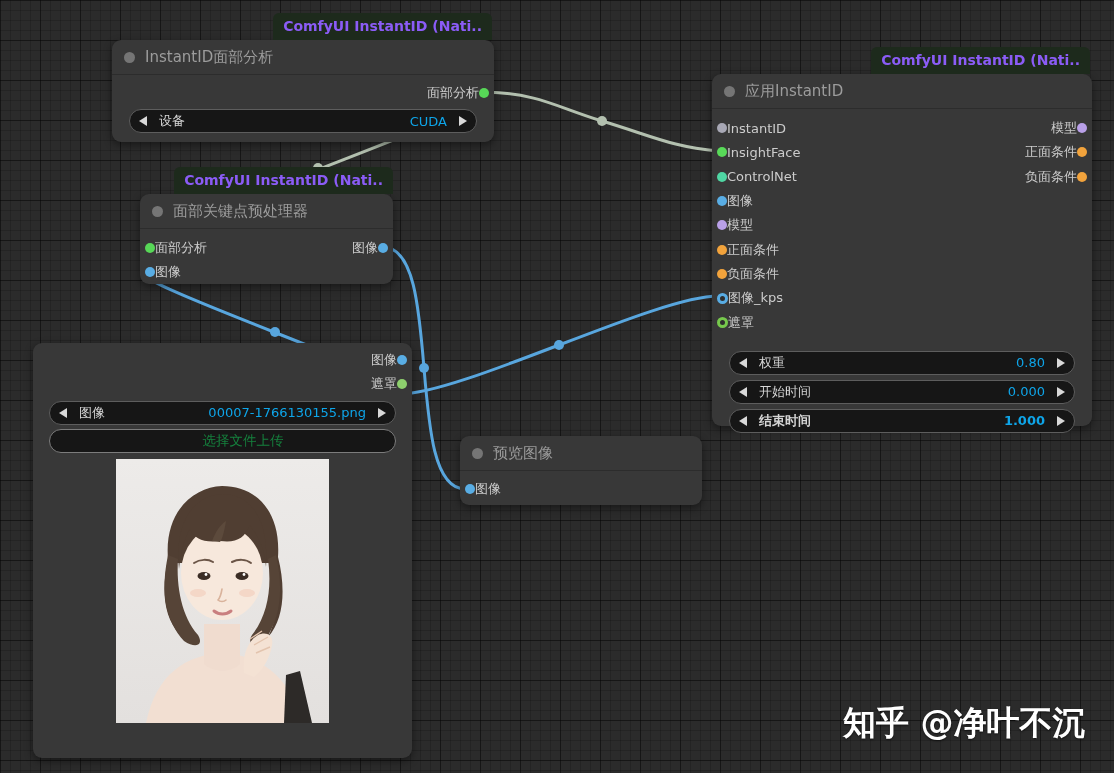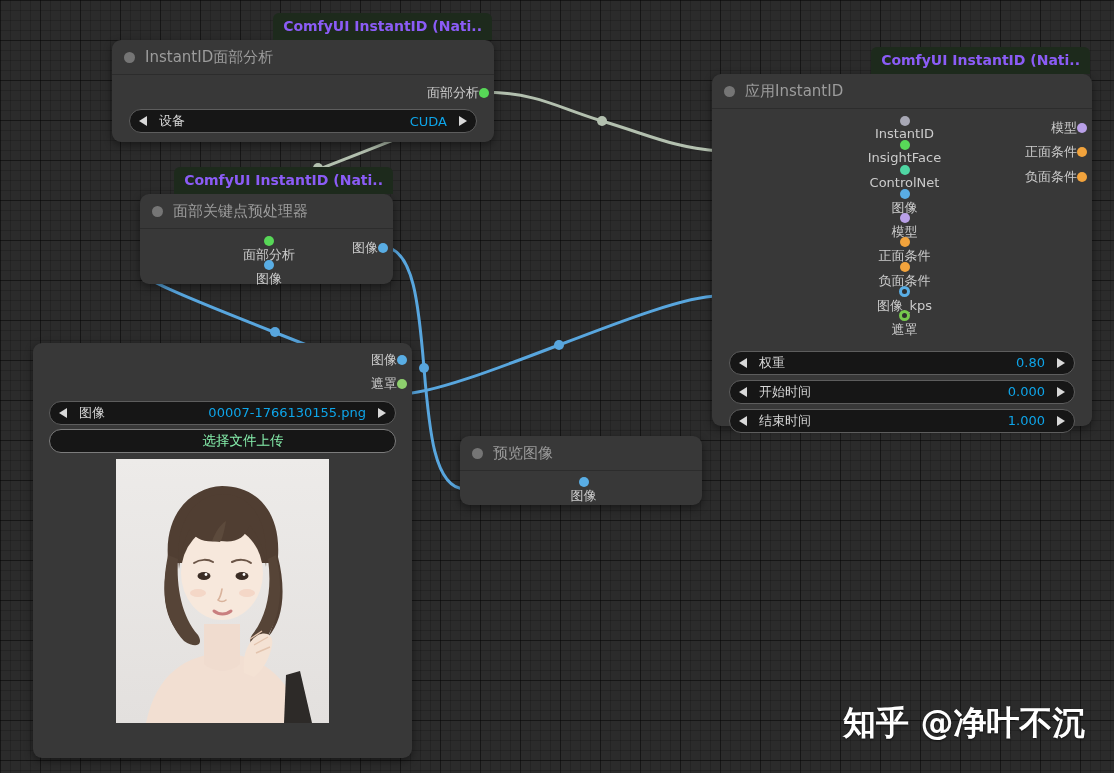--- a/index.html
+++ b/index.html
@@ -28,38 +28,38 @@
   }
   .nhead{
     height:34px;display:flex;align-items:center;gap:10px;padding:0 12px;
     border-bottom:1px solid #2c2c2c;
   }
   .tdot{width:11px;height:11px;border-radius:50%;background:#757575;flex:0 0 auto;}
   .ntitle{font-size:15px;color:#9c9c9c;white-space:nowrap;overflow:hidden;}
   .nbody{position:relative;}
 
   .prow{height:24.3px;display:flex;align-items:center;font-size:13px;color:#cccccc;white-space:nowrap;}
-  .prow.in{padding-left:5px;flex-direction:column;}
+  .prow.in{padding-left:5px;}
   .prow.out{justify-content:flex-end;padding-right:5px;}
   .dot{width:10px;height:10px;border-radius:50%;flex:0 0 auto;background:#888;}
   .dot.ring{width:5px;height:5px;border:3px solid #888;background:#2e2e2e;}
 
   .pill{
     height:22px;margin:4px 17px 0;background:#161616;border:1px solid #5d5d5d;
     border-radius:12px;display:flex;align-items:center;padding:0 9px;gap:12px;
     font-size:13px;color:#d6d6d6;
   }
   .pill .val{margin-left:auto;color:#0ea5e9;}
   .arrl{width:0;height:0;border-top:5px solid transparent;border-bottom:5px solid transparent;border-right:8px solid #d9d9d9;}
   .arrr{width:0;height:0;border-top:5px solid transparent;border-bottom:5px solid transparent;border-left:8px solid #d9d9d9;}
 
   .upl{
     height:22px;margin:4px 16px 0;background:#161616;border:1px solid #7c7c7c;
     border-radius:12px;display:flex;align-items:center;justify-content:center;
-    font-size:13.5px;color:#86efac;cursor:pointer;padding-left:41px;
+    font-size:13.5px;color:#15803d;cursor:pointer;padding-left:41px;
   }
   .imgwrap{width:213px;height:264px;margin:6px auto 0;overflow:hidden;}
 
   
   .cols{position:relative;}
   .incol{padding-top:7px;}
   .outcol{position:absolute;right:0;top:0;width:55%;padding-top:7px;}
 
   .watermark{
     position:absolute;z-index:3;left:843px;top:701px;width:250px;
@@ -271,21 +271,21 @@
         <span>权重</span>
         <span class="val">0.80</span>
         <span class="arrr"></span>
       </div>
       <div class="pill" style="margin-top:5px;">
         <span class="arrl"></span>
         <span>开始时间</span>
         <span class="val">0.000</span>
         <span class="arrr"></span>
       </div>
-      <div class="pill" style="margin-top:5px;">
+      <div class="pill" style="margin-top:5px;font-weight:bold;">
         <span class="arrl"></span>
         <span>结束时间</span>
         <span class="val">1.000</span>
         <span class="arrr"></span>
       </div>
     </div>
   </div>
 
   <div class="watermark">知乎 @净叶不沉</div>
 

